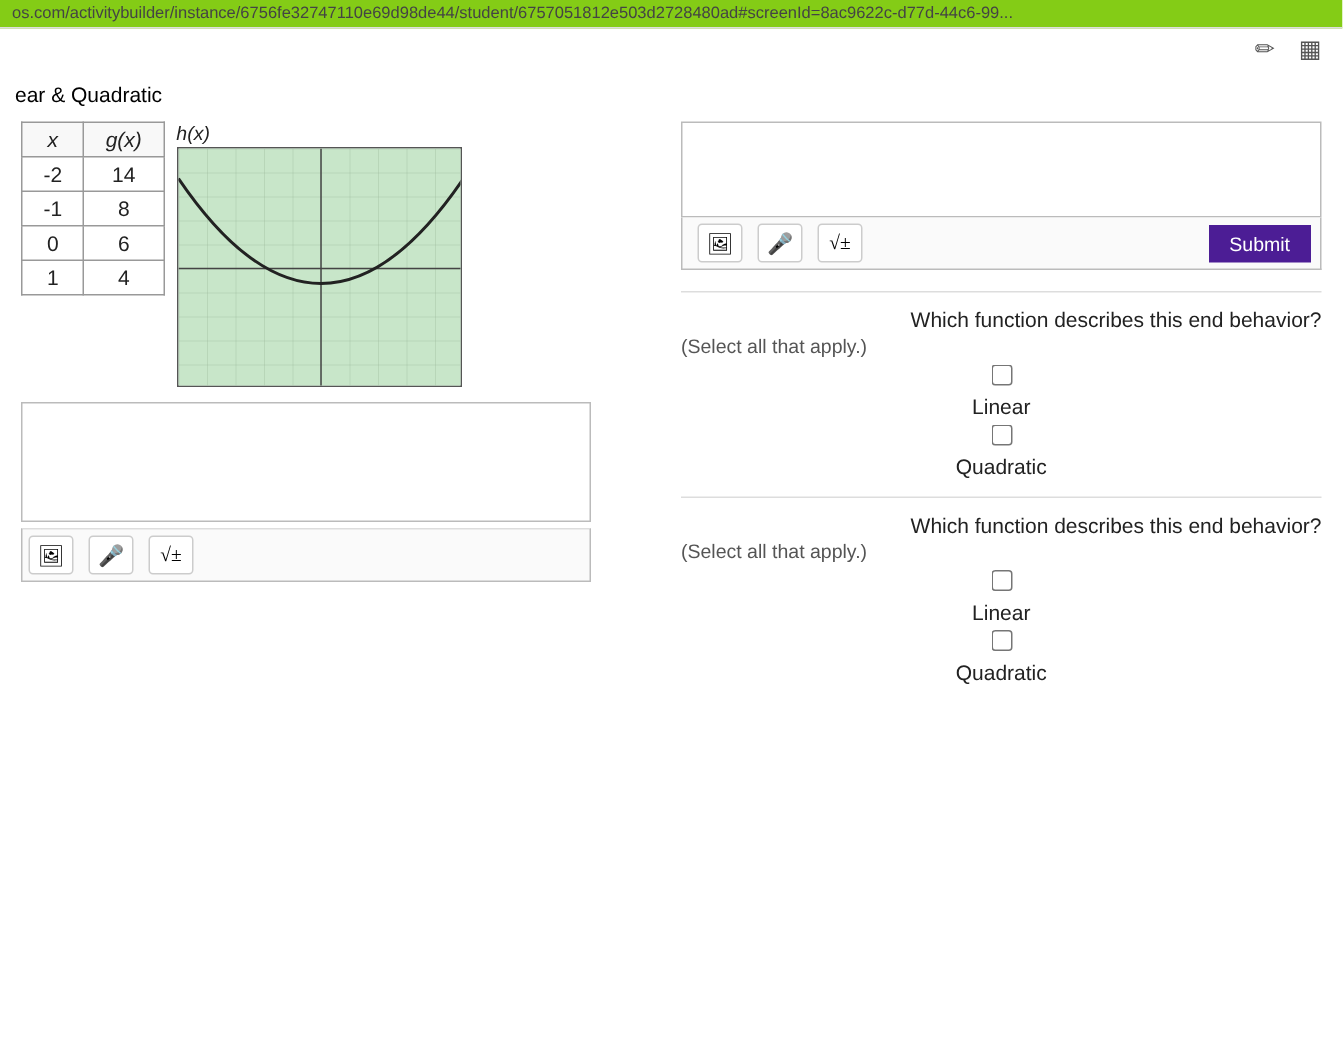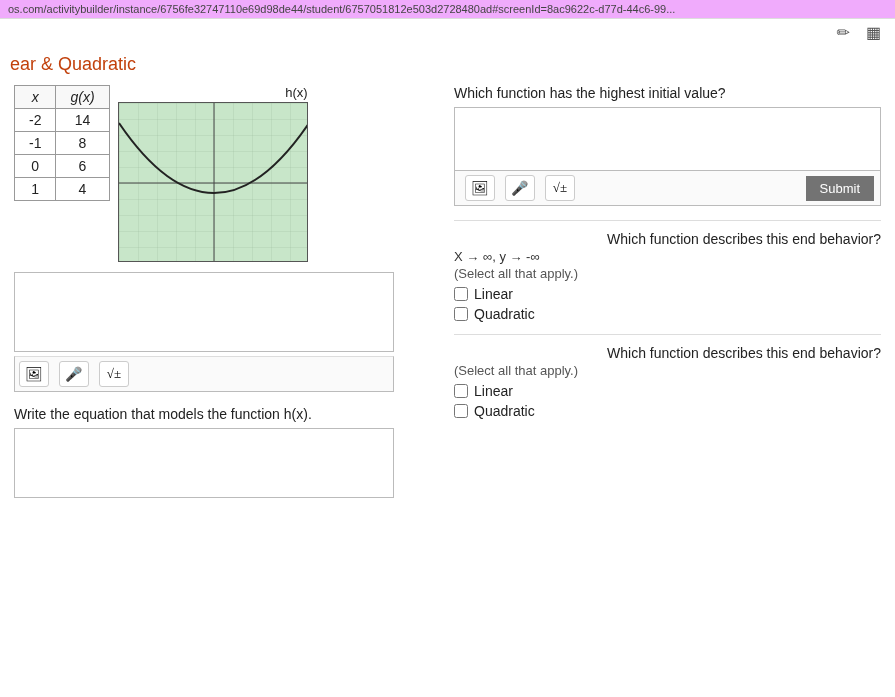--- a/index.html
+++ b/index.html
@@ -6,32 +6,32 @@
     body {
       font-family: Arial, sans-serif;
       font-size: 14px;
       background: #fff;
       color: #222;
       width: 895px;
       min-height: 697px;
       overflow: hidden;
     }
     .url-bar {
-      background: #f0abfc;
+      background: #84cc16;
       padding: 3px 8px;
       font-size: 11px;
       color: #444;
       white-space: nowrap;
       overflow: hidden;
       text-overflow: ellipsis;
       border-bottom: 1px solid #ddd;
     }
     .breadcrumb {
-      font-size: 18px;
-      color: #c2410c;
+      font-size: 14px;
+      color: #000000;
       padding: 6px 10px 4px 10px;
     }
     .main-content {
       display: flex;
       flex-direction: row;
       padding: 6px 14px 6px 14px;
       gap: 20px;
     }
     
     .left-col {
@@ -59,23 +59,24 @@
       font-style: italic;
       font-weight: normal;
       background: #f8f8f8;
     }
     
     .graph-container {
       position: relative;
       width: 190px;
     }
     .graph-label {
-      text-align: right;
+      text-align: left;
       font-size: 13px;
       margin-bottom: 2px;
+      font-style: italic;
     }
     .graph-svg {
       display: block;
       border: 1px solid #555;
       background: #e8f4e8;
     }
     
     .question-text {
       font-size: 14px;
       color: #222;
@@ -143,21 +144,21 @@
       gap: 6px;
       padding: 4px 6px;
       border: 1px solid #bbb;
       border-top: none;
       background: #fafafa;
       width: 100%;
       justify-content: flex-start;
     }
     .submit-btn {
       margin-left: auto;
-      background: #737373;
+      background: #4c1d95;
       color: #fff;
       border: none;
       border-radius: 0;
       padding: 5px 14px;
       cursor: pointer;
       font-size: 13px;
     }
     
     .end-behavior-block {
       margin-bottom: 12px;
@@ -173,21 +174,21 @@
       color: #333;
       margin-bottom: 2px;
     }
     .eb-italic {
       font-size: 13px;
       color: #555;
       margin-bottom: 5px;
     }
     .checkbox-row {
       display: flex;
-      flex-direction: row;
+      flex-direction: column;
       align-items: center;
       gap: 6px;
       margin-bottom: 4px;
     }
     .checkbox-row input[type="checkbox"] {
       width: 14px;
       height: 14px;
     }
     .checkbox-label {
       font-size: 14px;
@@ -294,49 +295,41 @@
       <div class="answer-box"></div>
       <div class="toolbar">
         <button class="toolbar-btn">🖼</button>
         <button class="toolbar-btn">🎤</button>
         <button class="toolbar-btn">
             <span class="math-symbol">√±</span>
           </button>
       </div>
     </div>
 
+
+  </div>
+
+  <div class="right-col">
+
     <div class="q-block">
-      <div class="question-text">Write the equation that models the function h(x).</div>
-      <div class="answer-box" style="min-height:70px;"></div>
-    </div>
-
-  </div>
-
-  <div class="right-col">
-
-    <div class="q-block">
-      <div class="q-title">Which function has the highest initial value?</div>
       <div class="answer-box-right"></div>
       <div class="toolbar-right">
         <button class="toolbar-btn">🖼</button>
         <button class="toolbar-btn">🎤</button>
         <button class="toolbar-btn">
             <span class="math-symbol">√±</span>
           </button>
         <button class="submit-btn">Submit</button>
       </div>
     </div>
 
     <hr class="divider">
 
     <div class="end-behavior-block">
       <div class="eb-title">Which function describes this end behavior?</div>
-      <div class="eb-sub">
-        <span class="arrow-symbol">X → ∞, y → -∞</span>
-      </div>
       <div class="eb-italic">(Select all that apply.)</div>
       <div class="checkbox-row">
         <input type="checkbox" style="">
         <span class="checkbox-label">Linear</span>
       </div>
       <div class="checkbox-row">
         <input type="checkbox" style="">
         <span class="checkbox-label">Quadratic</span>
       </div>
     </div>

